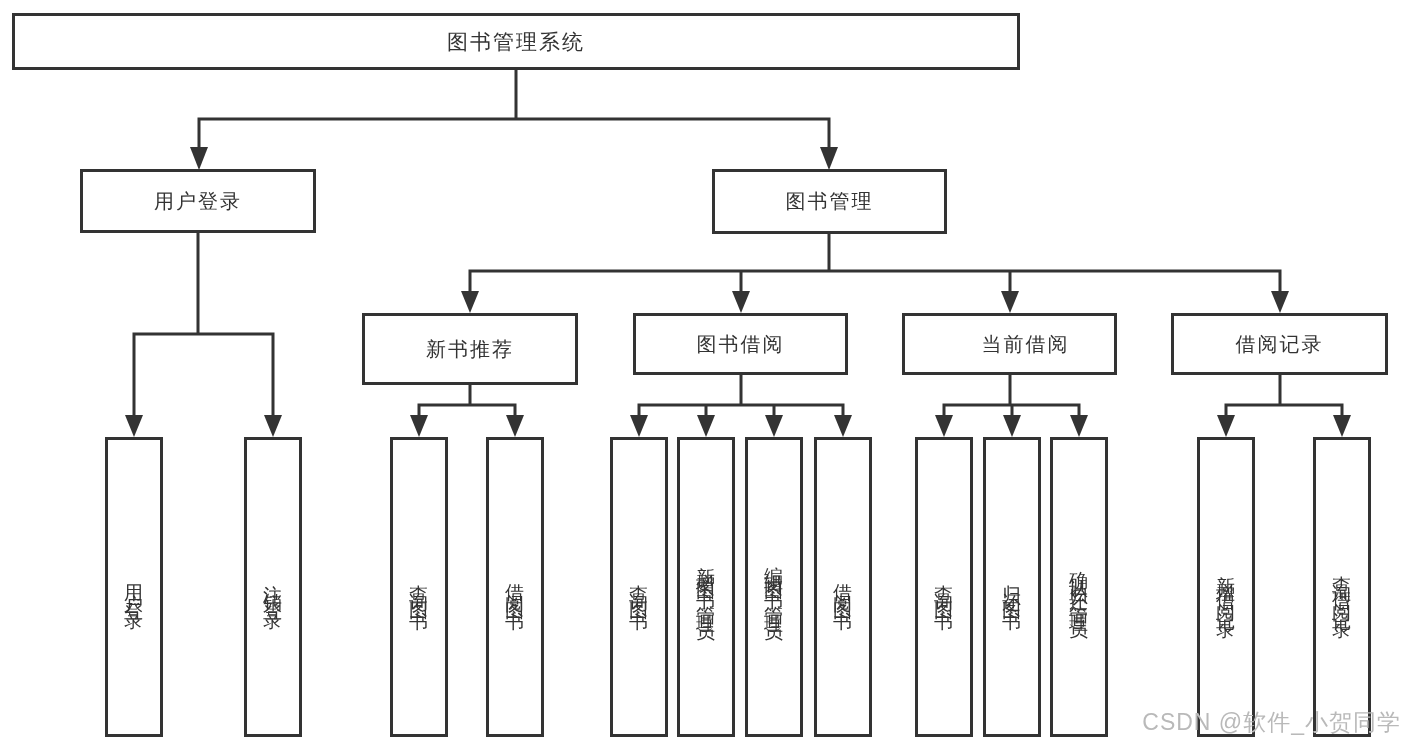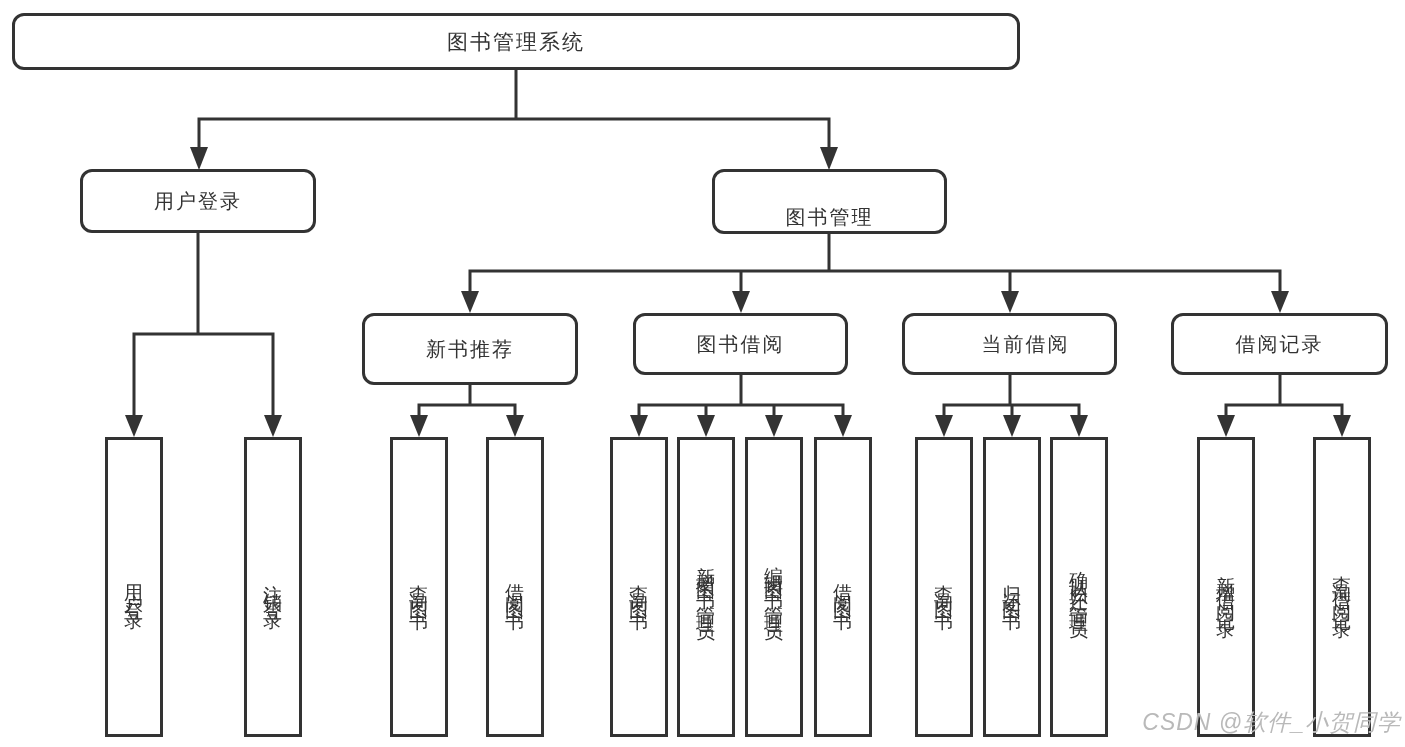--- a/index.html
+++ b/index.html
@@ -7,31 +7,31 @@
     width:1405px;height:747px;position:relative;overflow:hidden;
     font-family:"Liberation Sans","DejaVu Sans",sans-serif;
     color:#333333;
   }
   #connectors{position:absolute;left:0;top:0;z-index:0;}
   .node{
     position:absolute;box-sizing:border-box;background:#ffffff;
     border:3px solid #333333;display:flex;align-items:center;justify-content:center;
     z-index:1;
   }
-  .hbox{font-size:20px;letter-spacing:2px;border-radius:12px;}
+  .hbox{font-size:20px;letter-spacing:2px;}
   .root-box{font-size:21px;}
   .vbox{
     writing-mode:vertical-rl;
     font-size:19px;letter-spacing:9px;line-height:1;
     width:58px;height:300px;
   }
   .vbox span{display:block;}
   .watermark{
     position:absolute;right:4px;top:707px;z-index:2;
-    font-size:23px;color:#b9b9b9;letter-spacing:1px;white-space:nowrap;font-style:italic;
+    font-size:23px;color:#b9b9b9;letter-spacing:1px;white-space:nowrap;
   }
 </style>
 </head>
 <body>
 
 <svg id="connectors" width="1405" height="747" viewBox="0 0 1405 747">
   <g stroke="#333333" stroke-width="3" fill="none" stroke-linecap="square">
 
     <path d="M516,70 V119 M199,119 H829 M199,119 V150 M829,119 V150"></path>
 
@@ -77,21 +77,21 @@
   </g>
 </svg>
 
 <div class="node hbox root-box" style="left:12px;top:13px;width:1008px;height:57px;">
   <span>图书管理系统</span>
 </div>
 
 <div class="node hbox" style="left:80px;top:169px;width:236px;height:64px;">
   <span>用户登录</span>
 </div>
-<div class="node hbox" style="left:712px;top:169px;width:235px;height:65px;align-items:flex-end;">
+<div class="node hbox" style="left:712px;top:169px;width:235px;height:65px;">
   <span>图书管理</span>
 </div>
 
 <div class="node hbox" style="left:362px;top:313px;width:216px;height:72px;">
   <span>新书推荐</span>
 </div>
 <div class="node hbox" style="left:633px;top:313px;width:215px;height:62px;justify-content:center;">
   <span>图书借阅</span>
 </div>
 <div class="node hbox" style="left:902px;top:313px;width:215px;height:62px;padding-left:32px;">

